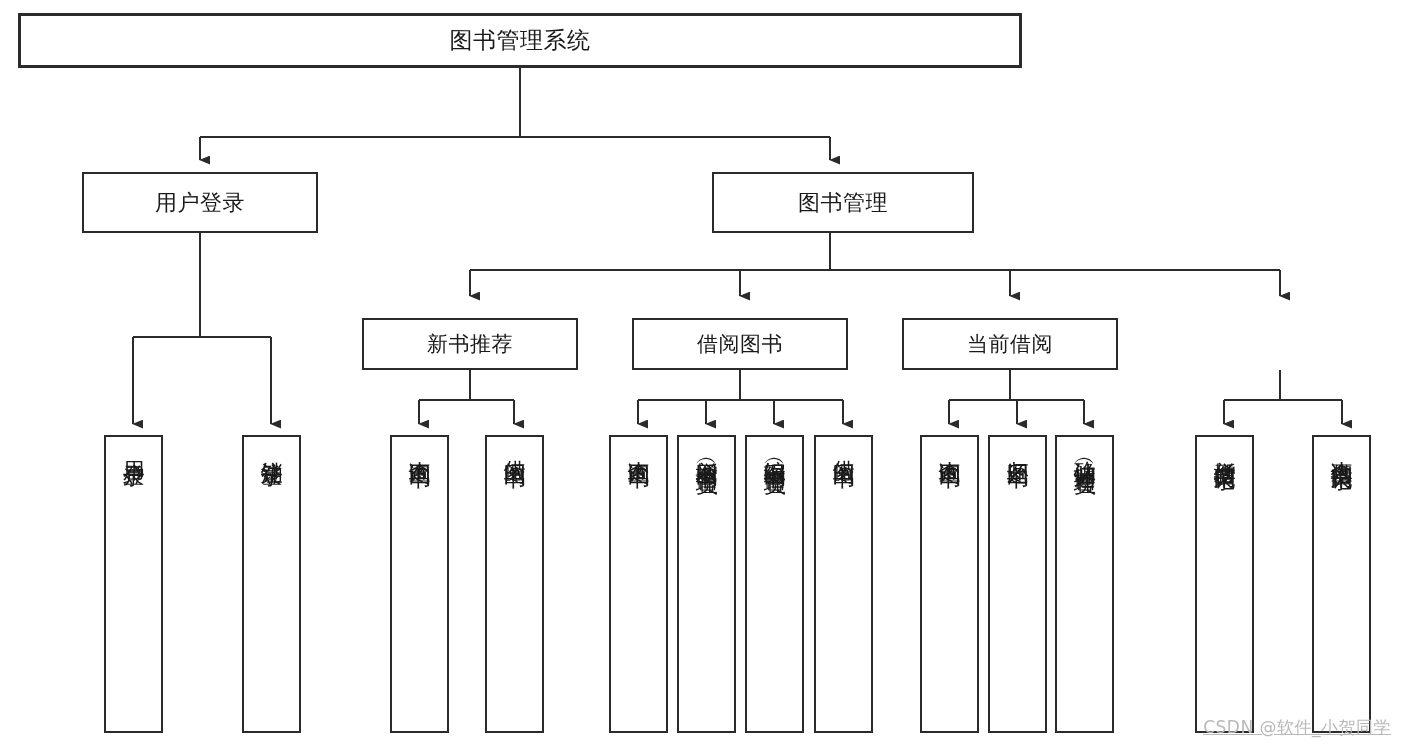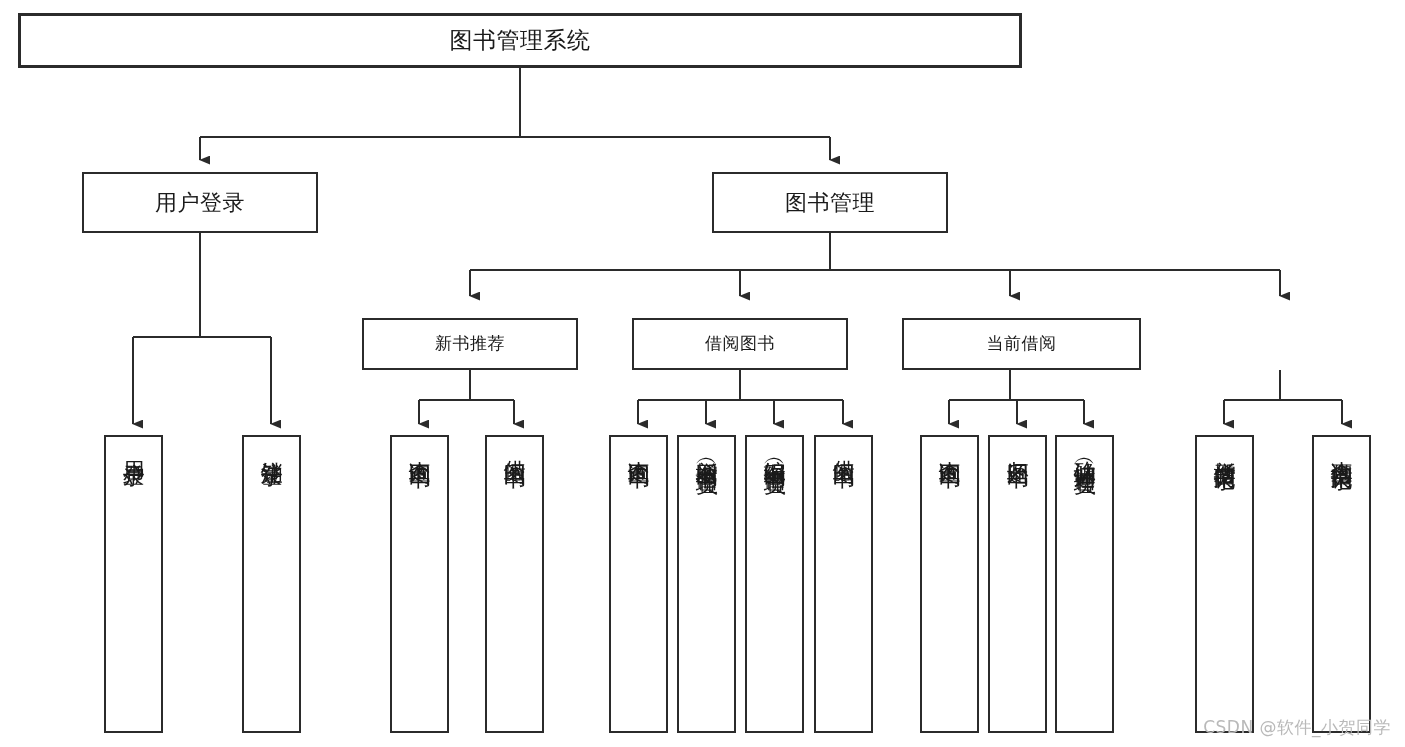--- a/index.html
+++ b/index.html
@@ -41,21 +41,21 @@
   }
   .node-label {
     display: block;
     text-align: right;
     line-height: 1.25;
     letter-spacing: 0.5px;
     white-space: nowrap;
   }
   .node.root .node-label { font-size: 23px; }
   .node.level2 .node-label { font-size: 22px; }
-  .node.level3 .node-label { font-size: 17px; }
+  .node.level3 .node-label { font-size: 21px; }
   .node.leaf {
     align-items: flex-start;
     justify-content: center;
     padding-top: 6px;
   }
   .node.leaf .node-label {
     writing-mode: vertical-rl;
     text-orientation: upright;
     font-size: 22px;
     line-height: 1.12;
@@ -63,20 +63,21 @@
     white-space: pre;
   }
   .watermark {
     position: absolute;
     right: 14px;
     bottom: 8px;
     font-size: 17px;
     color: #b9b9b9;
     letter-spacing: 0.5px;
     white-space: nowrap;
+    text-decoration: underline;
   }
 </style>
 </head>
 <body>
 
 <div id="canvas">
 
   <svg id="wires" viewBox="0 0 1405 747" xmlns="http://www.w3.org/2000/svg">
     <defs>
       <marker id="arrow" markerWidth="9" markerHeight="11" refX="4.5" refY="10.2" orient="auto" markerUnits="userSpaceOnUse">
@@ -127,31 +128,31 @@
     </g>
   </svg>
 
   <div class="node root" style="left:18px; top:13px; width:1004px; height:55px;">
     <span class="node-label">图书管理系统</span>
   </div>
 
   <div class="node level2" style="left:82px; top:172px; width:236px; height:61px;">
     <span class="node-label">用户登录</span>
   </div>
-  <div class="node level2" style="left:712px; top:172px; width:236px; height:61px;">
+  <div class="node level2" style="left:712px; top:172px; width:262px; height:61px;">
     <span class="node-label">图书管理</span>
   </div>
 
   <div class="node level3" style="left:362px; top:318px; width:216px; height:52px;">
     <span class="node-label">新书推荐</span>
   </div>
   <div class="node level3" style="left:632px; top:318px; width:216px; height:52px;">
     <span class="node-label">借阅图书</span>
   </div>
-  <div class="node level3" style="left:902px; top:318px; width:239px; height:52px;">
+  <div class="node level3" style="left:902px; top:318px; width:216px; height:52px;">
     <span class="node-label">当前借阅</span>
   </div>
 
   <div class="node leaf" style="left:104px; top:435px; width:59px; height:298px;">
     <span class="node-label">用户登录</span>
   </div>
   <div class="node leaf" style="left:242px; top:435px; width:59px; height:298px;">
     <span class="node-label">注销登录</span>
   </div>
 

